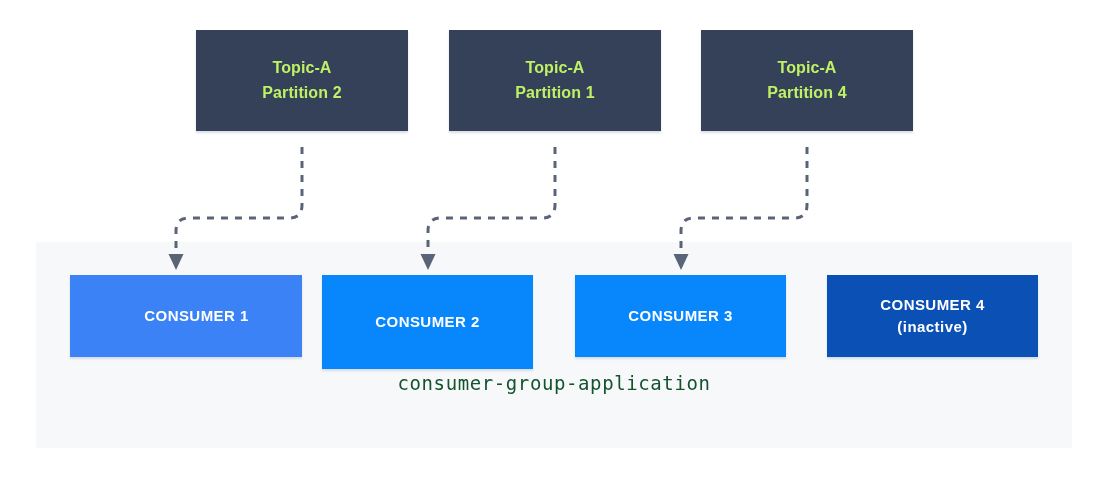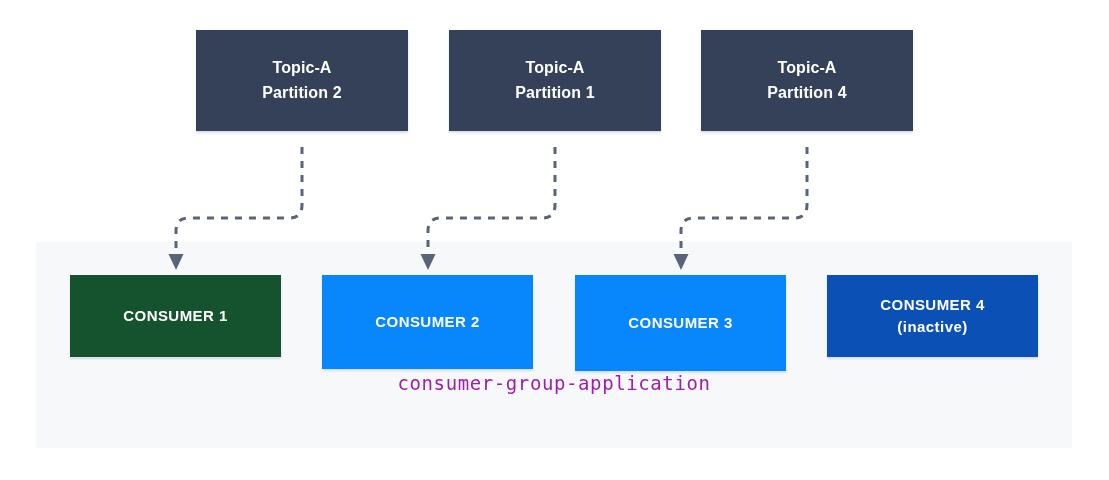--- a/index.html
+++ b/index.html
@@ -16,21 +16,21 @@
     width: 1109px;
     height: 480px;
     background: #ffffff;
     overflow: hidden;
   }
 
   
   .partition-box {
     position: absolute;
     background: #354159;
-    color: #ffffff;
+    color: #bef264;
     display: flex;
     flex-direction: column;
     align-items: center;
     justify-content: center;
     font-size: 16px;
     font-weight: bold;
     line-height: 1.55;
     letter-spacing: 0.1px;
     box-shadow: 0 2px 2px rgba(130, 145, 170, 0.30);
   }
@@ -47,21 +47,21 @@
     border-radius: 2px;
   }
   #group-label {
     position: absolute;
     left: 0;
     right: 0;
     top: 130px;
     text-align: center;
     font-family: "DejaVu Sans Mono", "Liberation Mono", monospace;
     font-size: 19px;
-    color: #a21caf;
+    color: #14532d;
     letter-spacing: 0.6px;
     white-space: nowrap;
   }
 
   
   .consumer-box {
     position: absolute;
     color: #ffffff;
     display: flex;
     flex-direction: column;
@@ -110,29 +110,29 @@
 
   <div class="partition-box" style="left:701px; top:30px; width:212px; height:101px;">
     <span class="line">Topic-A</span>
     <span class="line">Partition 4</span>
   </div>
 
   <div id="group-container">
     <div id="group-label">consumer-group-application</div>
   </div>
 
-  <div class="consumer-box" style="left:70px; top:275px; width:211px; height:82px; background:#14532d;">
+  <div class="consumer-box" style="left:70px; top:275px; width:211px; height:82px; background:#3b82f6;padding-left:21px;">
     <span class="line">CONSUMER 1</span>
   </div>
 
   <div class="consumer-box" style="left:322px; top:275px; width:211px; height:94px; background:#0886fc;">
     <span class="line">CONSUMER 2</span>
   </div>
 
-  <div class="consumer-box" style="left:575px; top:275px; width:211px; height:96px; background:#0886fc;">
+  <div class="consumer-box" style="left:575px; top:275px; width:211px; height:82px; background:#0886fc;">
     <span class="line">CONSUMER 3</span>
   </div>
 
   <div class="consumer-box" style="left:827px; top:275px; width:211px; height:82px; background:#0b50b5;text-align:right;">
     <span class="line">CONSUMER 4</span>
     <span class="line">(inactive)</span>
   </div>
 
   <svg id="arrow-layer" viewBox="0 0 1109 480">
 

